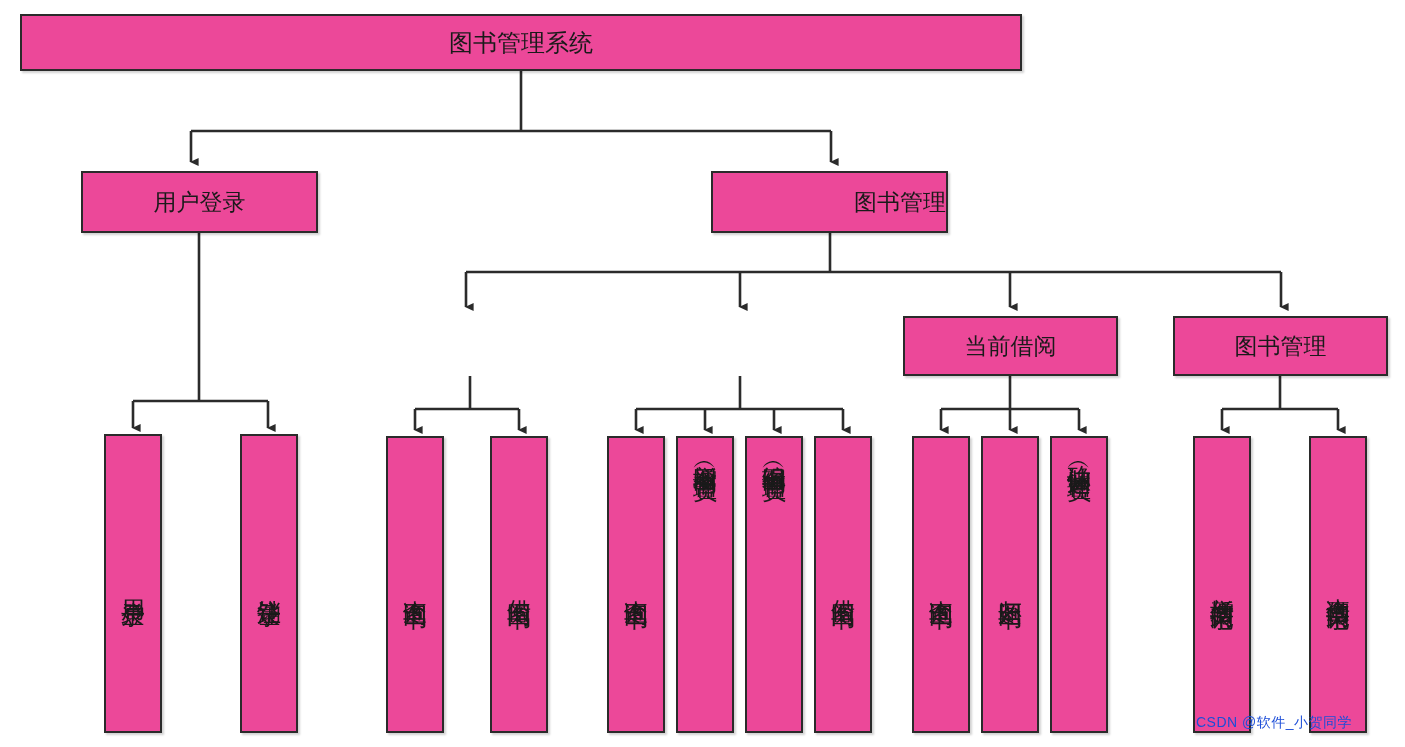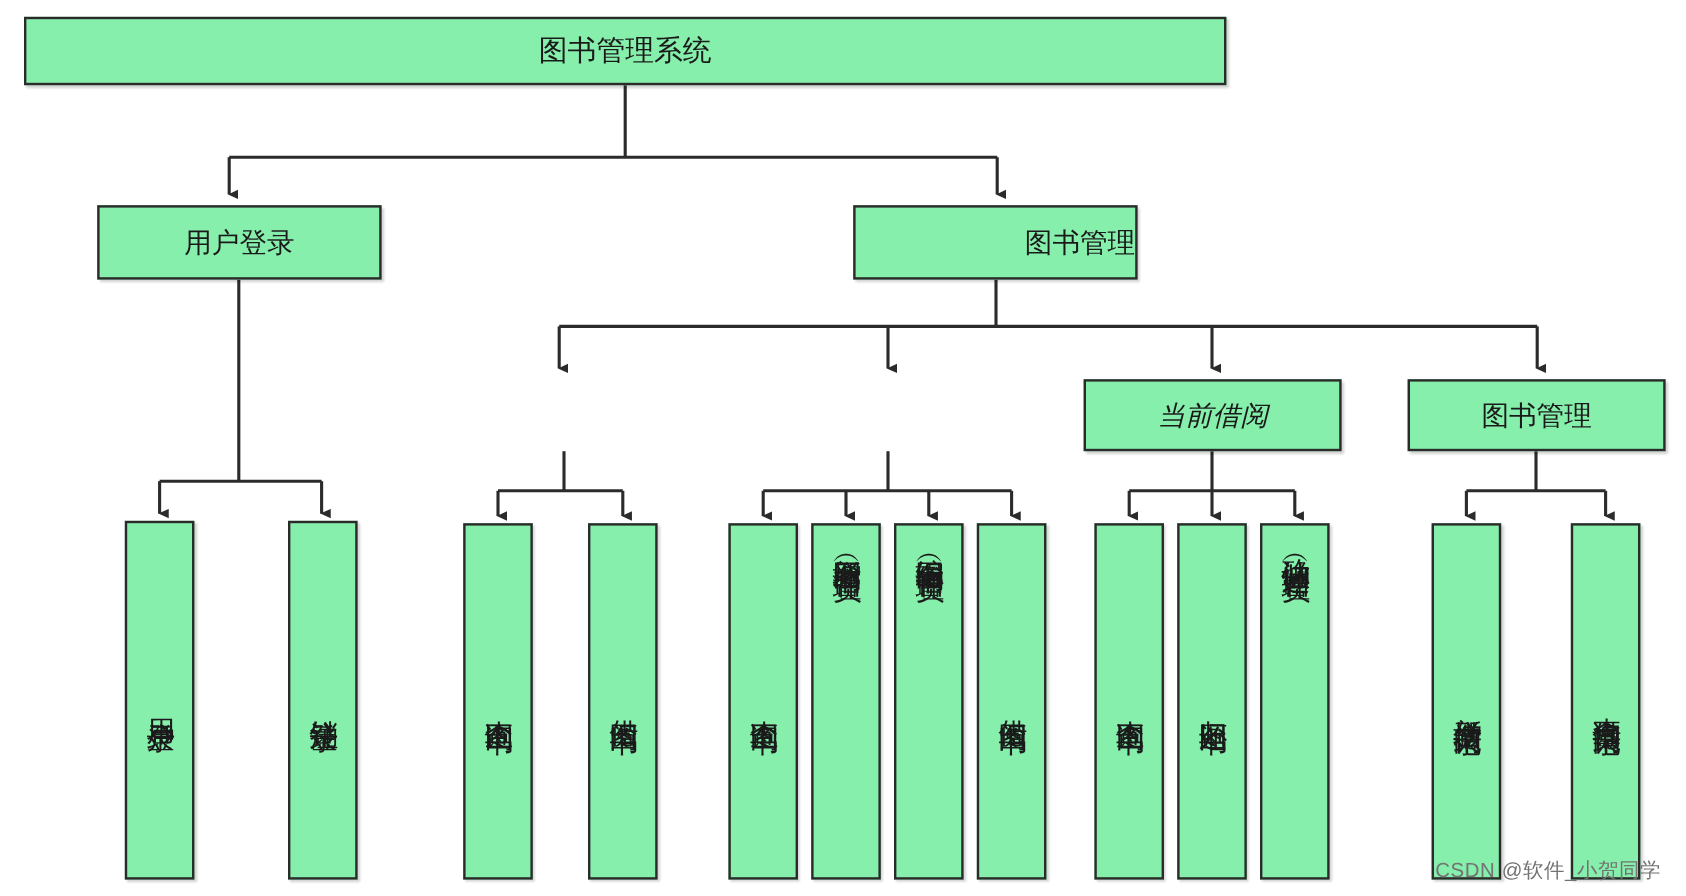--- a/index.html
+++ b/index.html
@@ -20,21 +20,21 @@
     height: 747px;
   }
   svg.edges {
     position: absolute;
     left: 0; top: 0;
     width: 1405px; height: 747px;
     pointer-events: none;
   }
   .node {
     position: absolute;
-    background: #86efac;
+    background: #ec4899;
     border: 2.5px solid #2b2b2b;
     box-shadow: 2px 2px 2px rgba(0,0,0,0.18);
     display: flex;
     align-items: center;
     justify-content: center;
     color: #1a1a1a;
   }
   .node .label {
     text-align: center;
     line-height: 1.15;
@@ -62,22 +62,22 @@
   }
   .node.vert.mid {
     align-items: center;
     padding-top: 0;
   }
 
   .watermark {
     position: absolute;
     left: 1196px;
     top: 714px;
-    font-size: 17px;
-    color: #737373;
+    font-size: 14px;
+    color: #1d4ed8;
     letter-spacing: 0.5px;
     white-space: nowrap;
     font-family: "Liberation Sans", "DejaVu Sans", sans-serif;
   }
 </style>
 </head>
 <body>
 
 <div id="diagram">
 
@@ -135,21 +135,21 @@
     <span class="label">图书管理系统</span>
   </div>
 
   <div class="node horiz" style="left:81px; top:171px; width:237px; height:62px;">
     <span class="label">用户登录</span>
   </div>
   <div class="node horiz" style="left:711px; top:171px; width:237px; height:62px;justify-content:flex-end;">
     <span class="label">图书管理</span>
   </div>
 
-  <div class="node horiz" style="left:903px; top:316px; width:215px; height:60px;font-style:italic;">
+  <div class="node horiz" style="left:903px; top:316px; width:215px; height:60px;">
     <span class="label">当前借阅</span>
   </div>
   <div class="node horiz" style="left:1173px; top:316px; width:215px; height:60px;">
     <span class="label">图书管理</span>
   </div>
 
   <div class="node vert mid" style="left:104px; top:434px; width:58px; height:299px;">
     <span class="label">用户登录</span>
   </div>
   <div class="node vert mid" style="left:240px; top:434px; width:58px; height:299px;">

